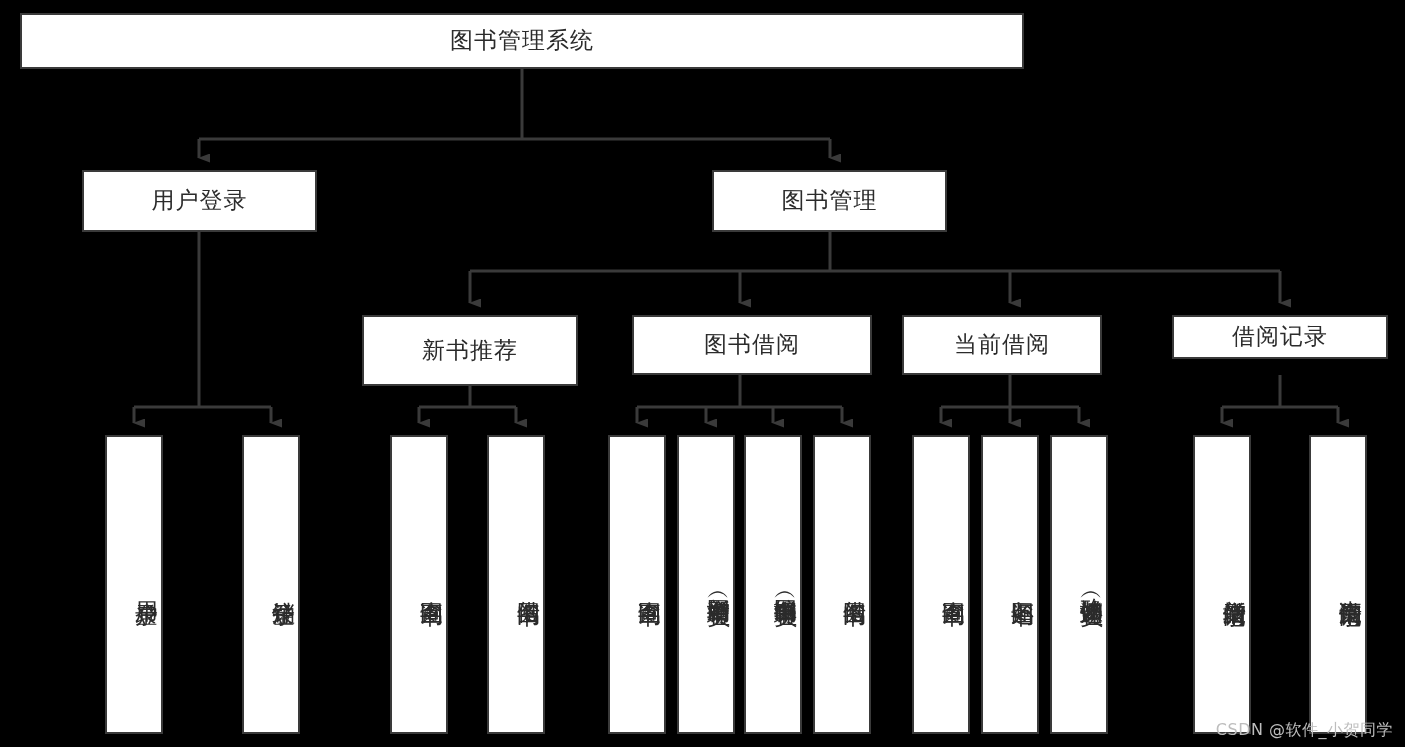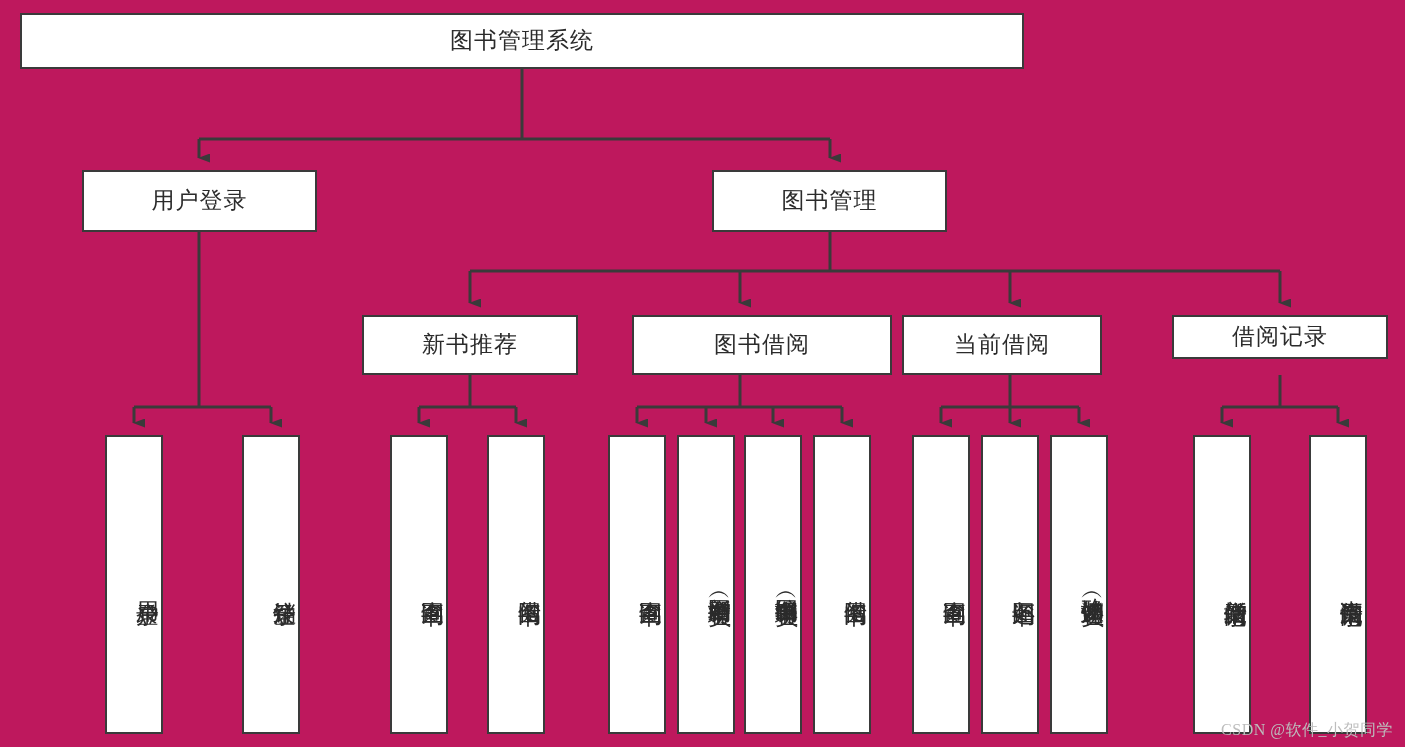--- a/index.html
+++ b/index.html
@@ -8,23 +8,22 @@
     padding: 0;
     background: #ffffff;
   }
   body {
     font-family: "DejaVu Sans", "Liberation Sans", sans-serif;
   }
   #diagram-root {
     position: relative;
     width: 1405px;
     height: 747px;
-    background: #be185d;
+    background: #000000;
     overflow: hidden;
-    font-family: Liberation Serif, serif;
   }
   #edges-layer {
     position: absolute;
     left: 0;
     top: 0;
     width: 1405px;
     height: 747px;
     pointer-events: none;
   }
   .node {
@@ -133,25 +132,25 @@
   </div>
 
   <div class="node horiz" style="left:82px; top:170px; width:235px; height:62px;">
     <span class="node-label">用户登录</span>
   </div>
 
   <div class="node horiz" style="left:712px; top:170px; width:235px; height:62px;text-align:center;">
     <span class="node-label">图书管理</span>
   </div>
 
-  <div class="node horiz" style="left:362px; top:315px; width:216px; height:60px;">
+  <div class="node horiz" style="left:362px; top:315px; width:216px; height:71px;">
     <span class="node-label">新书推荐</span>
   </div>
 
-  <div class="node horiz" style="left:632px; top:315px; width:260px; height:60px;">
+  <div class="node horiz" style="left:632px; top:315px; width:240px; height:60px;">
     <span class="node-label">图书借阅</span>
   </div>
 
   <div class="node horiz" style="left:902px; top:315px; width:200px; height:60px;">
     <span class="node-label">当前借阅</span>
   </div>
 
   <div class="node horiz" style="left:1172px; top:315px; width:216px; height:44px;">
     <span class="node-label">借阅记录</span>
   </div>

